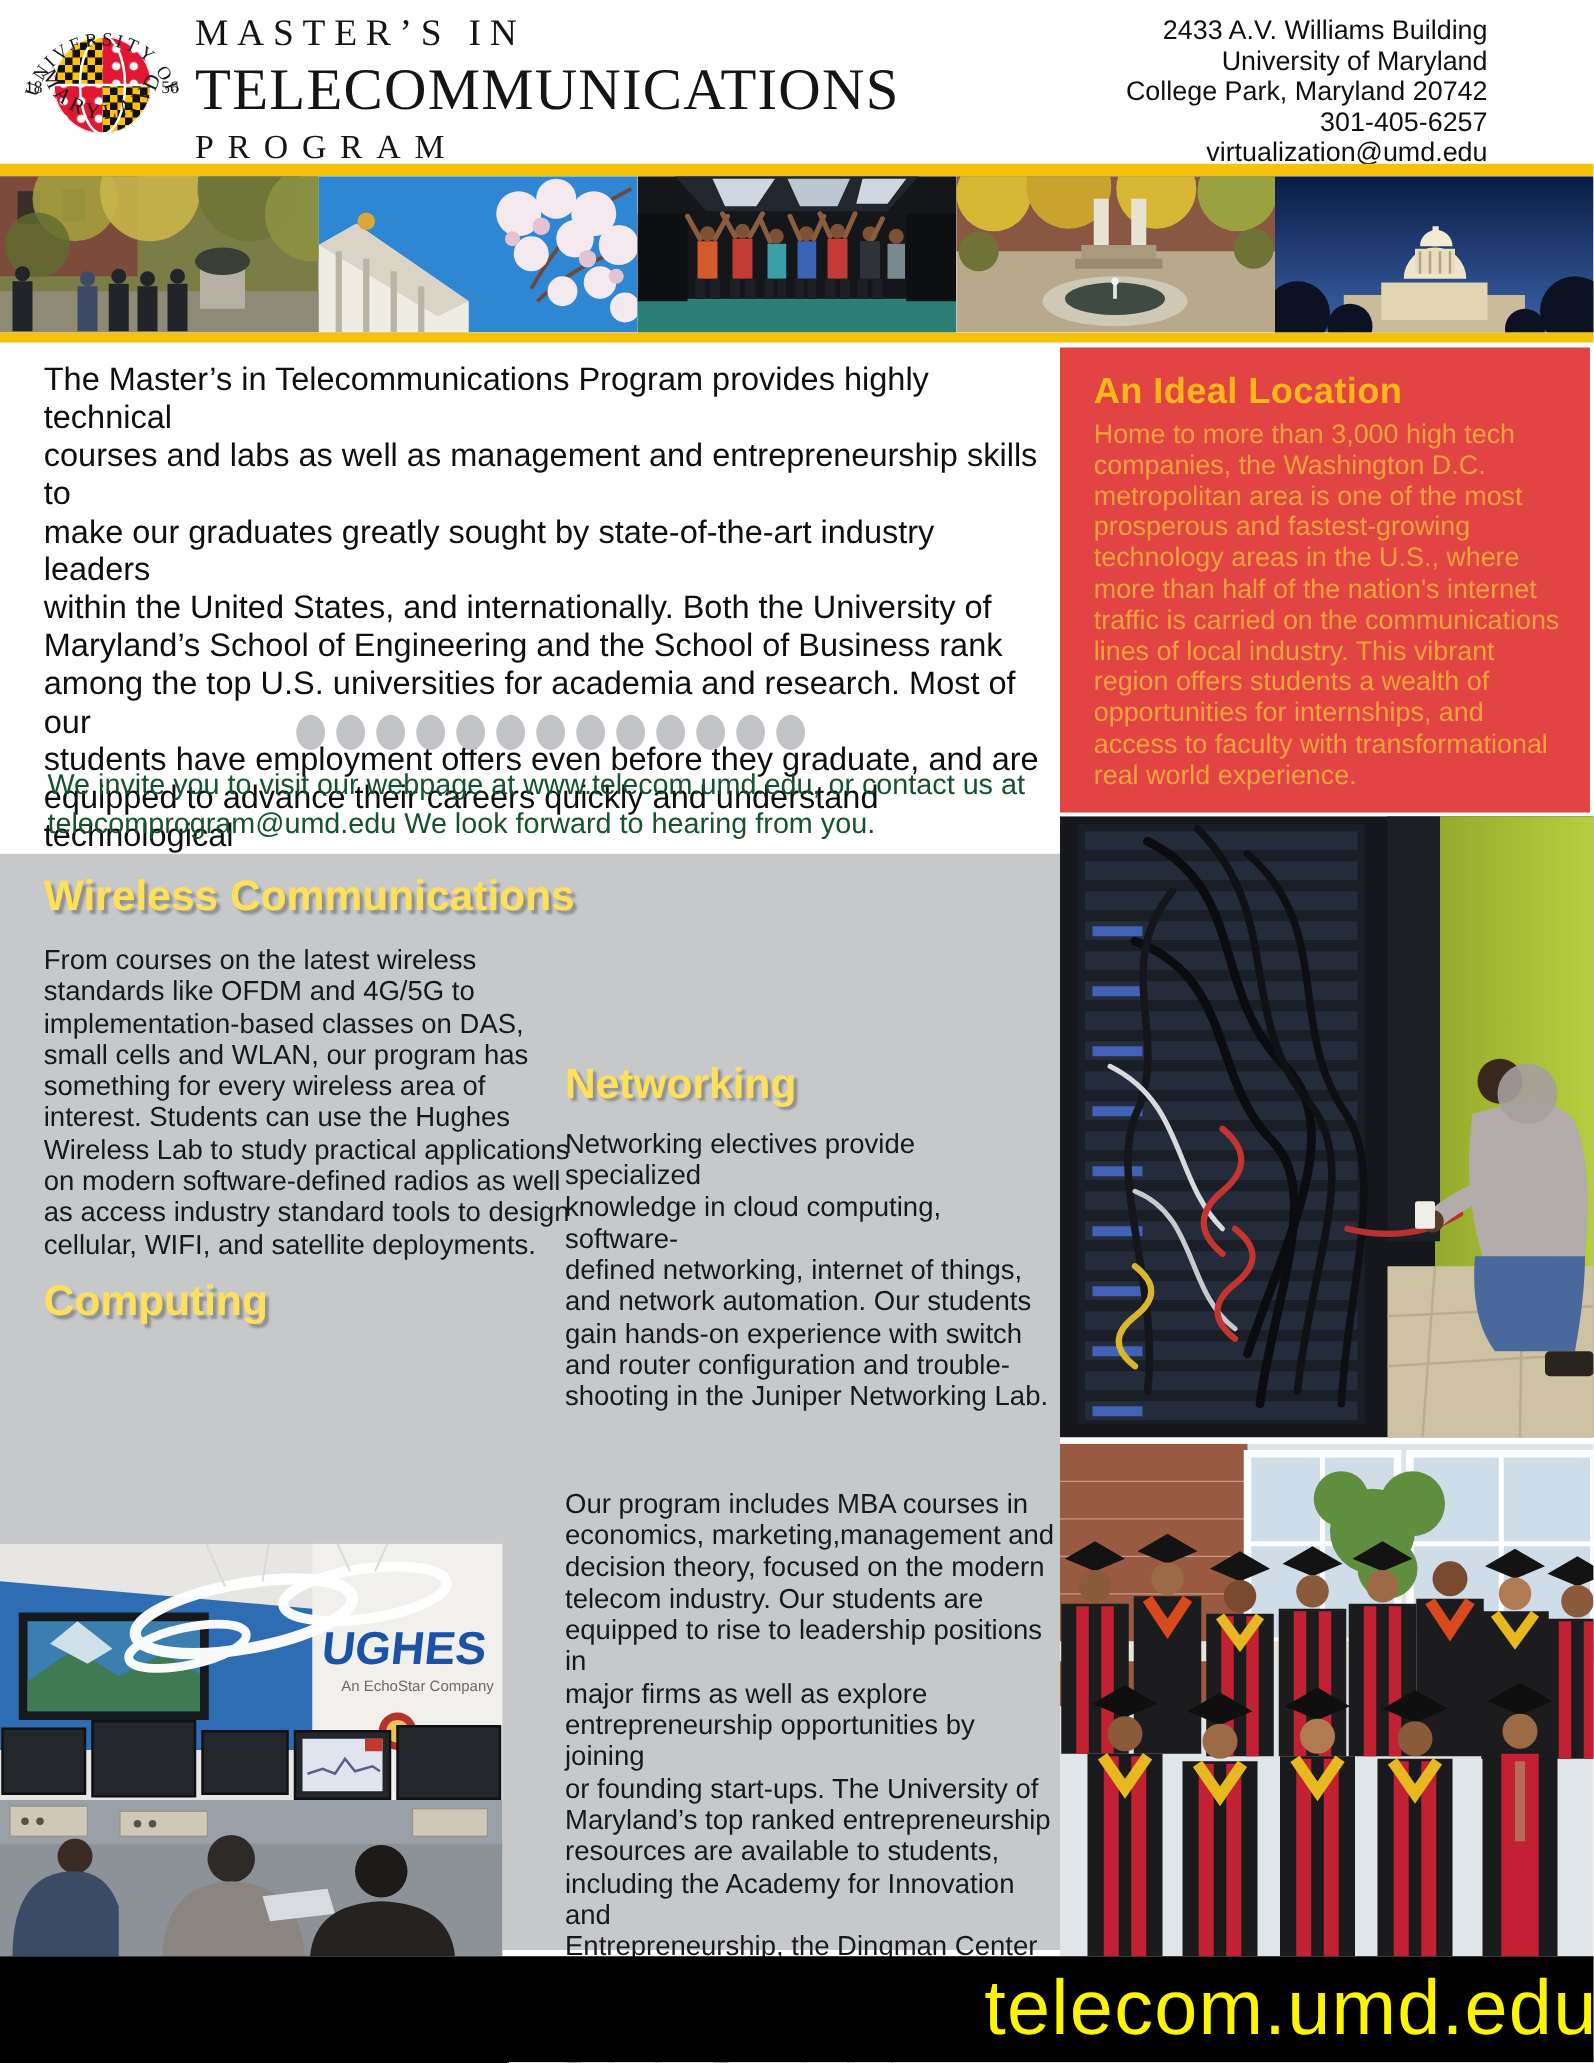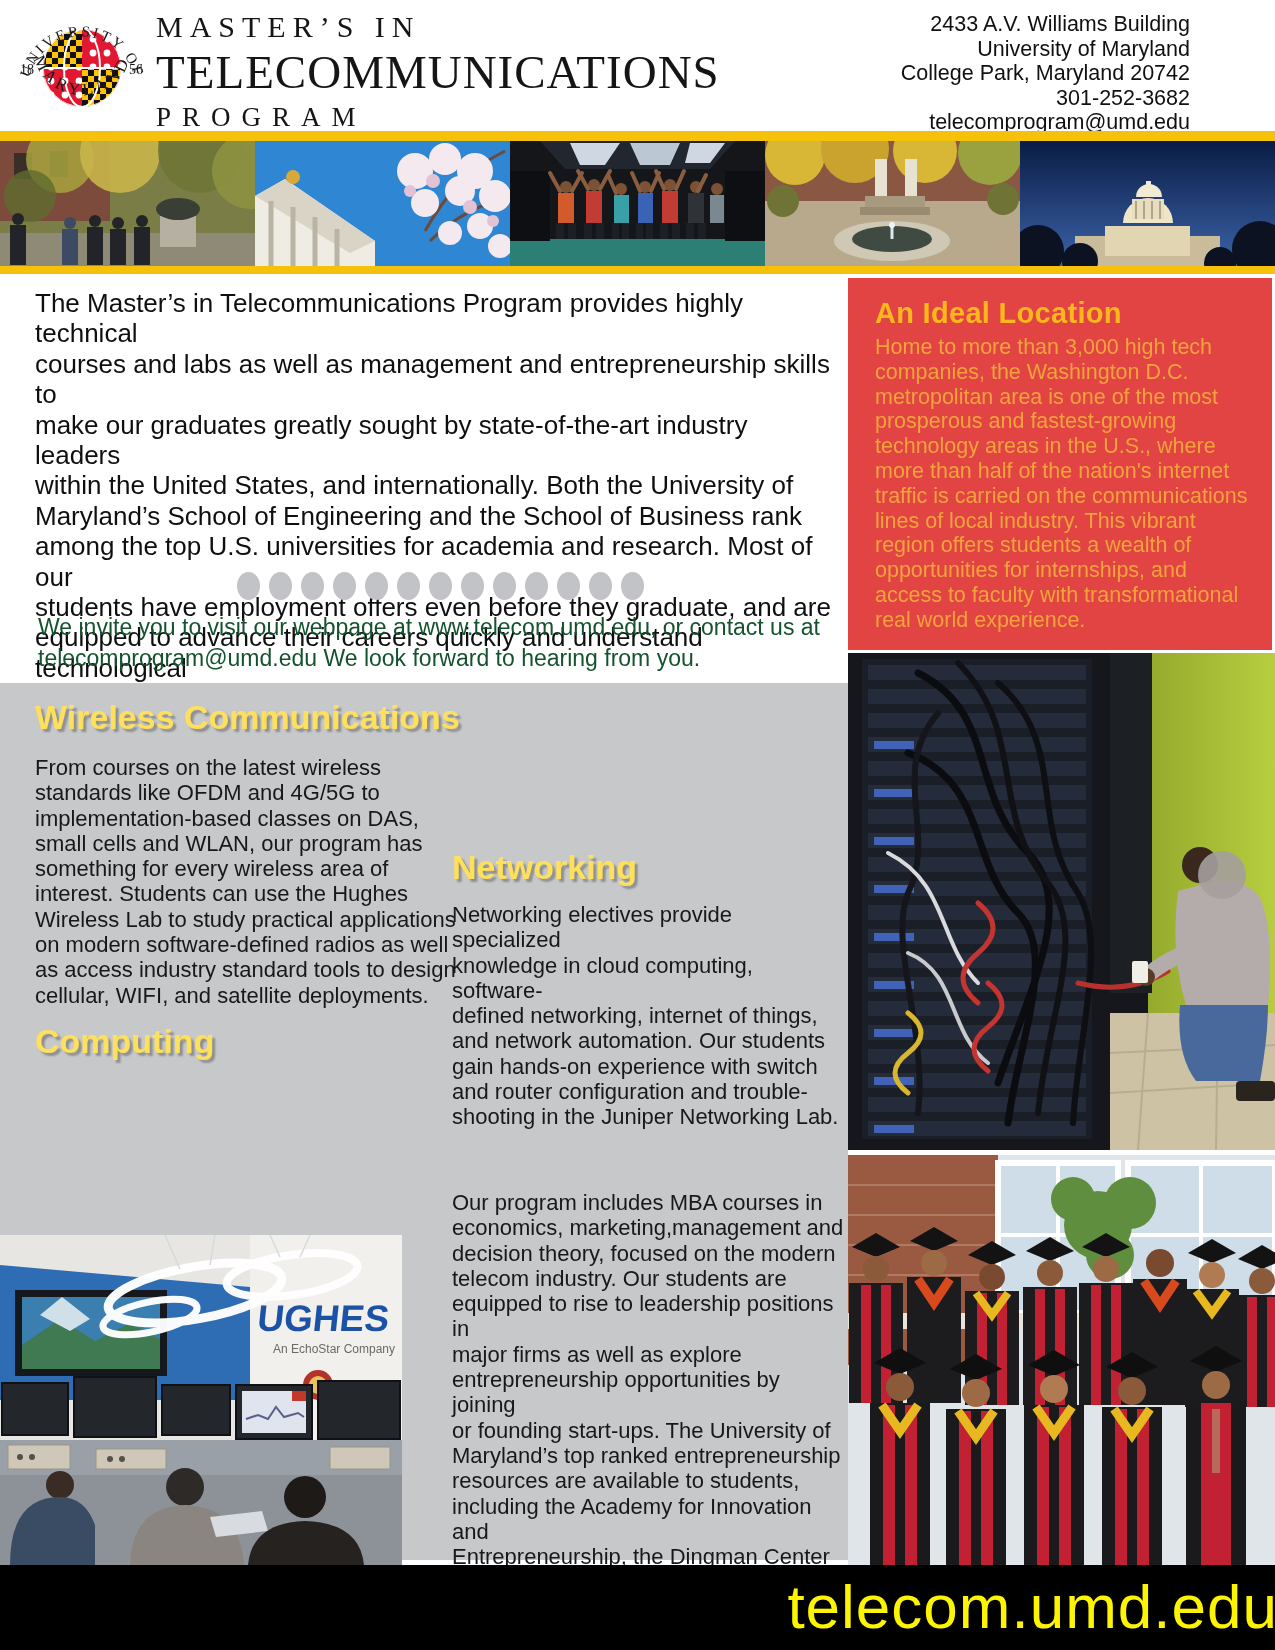--- a/index.html
+++ b/index.html
@@ -108,22 +108,22 @@
   <div class="titleblock">
     <div class="t1">MASTER’S IN</div>
     <div class="t2">TELECOMMUNICATIONS</div>
     <div class="t3">PROGRAM</div>
   </div>
 
   <div class="contact">
     <div>2433 A.V. Williams Building</div>
     <div>University of Maryland</div>
     <div>College Park, Maryland 20742</div>
-    <div>301-252-3682</div>
-    <div>telecomprogram@umd.edu</div>
+    <div>301-405-6257</div>
+    <div>virtualization@umd.edu</div>
   </div>
 
   <div class="bar b1"></div>
 
   <div class="strip">
 
     <svg width="255" height="125" viewBox="0 0 255 125">
       <rect width="255" height="125" fill="#7a7d46"></rect>
       <rect x="0" y="0" width="110" height="80" fill="#7d4b3c"></rect>
       <rect x="14" y="12" width="18" height="26" fill="#3a2e28"></rect>

